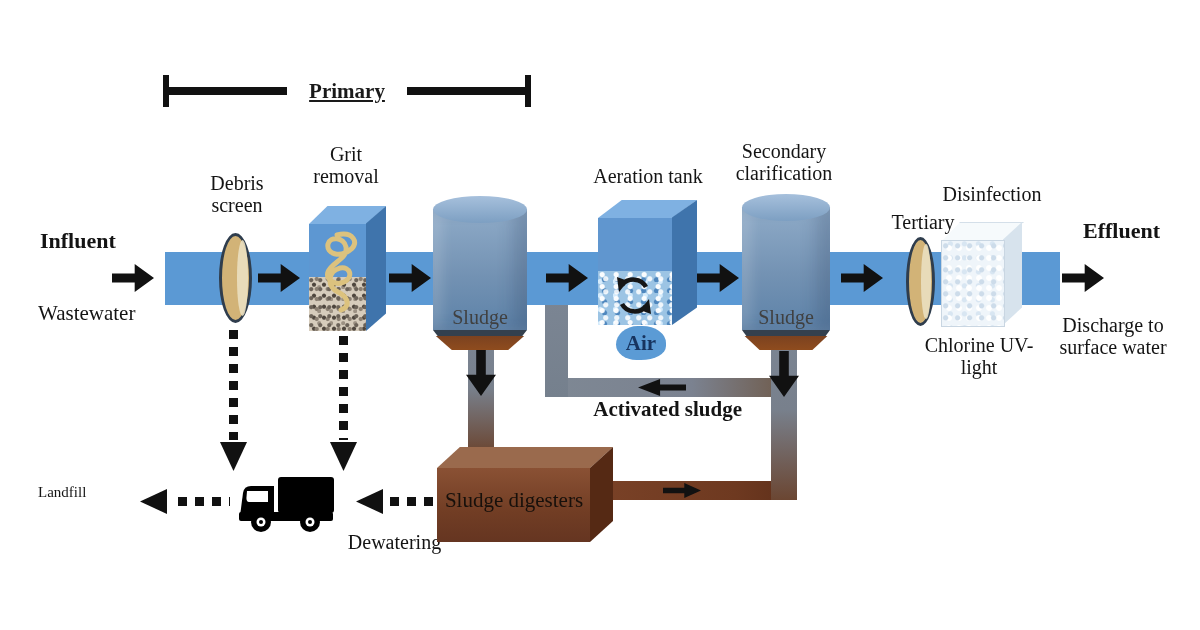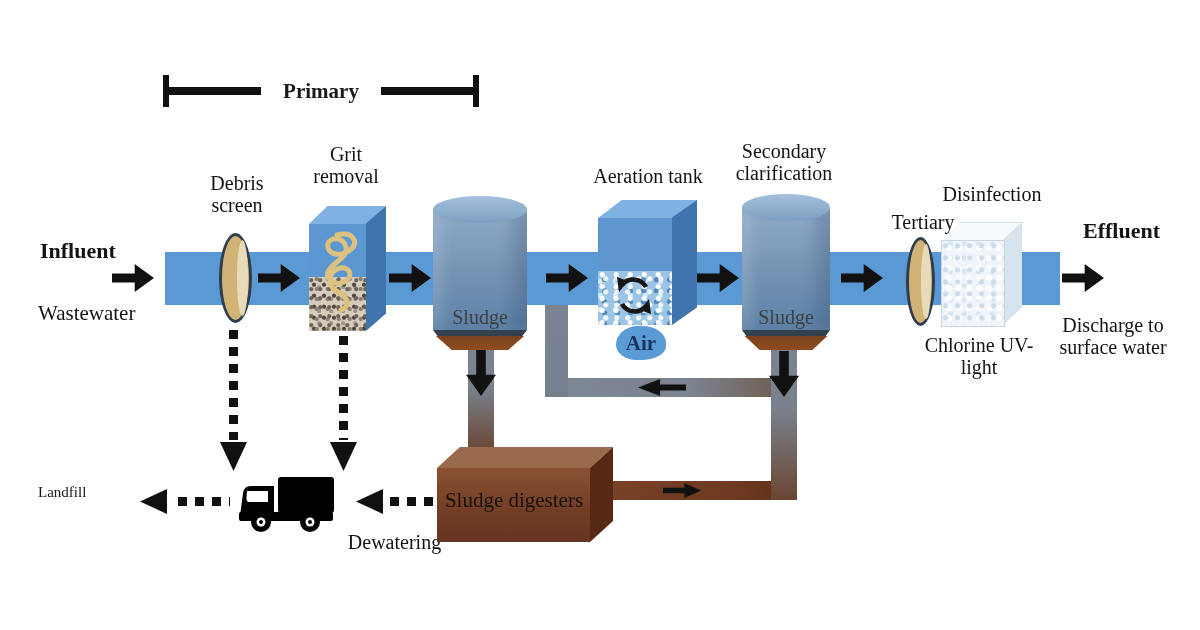--- a/index.html
+++ b/index.html
@@ -85,37 +85,37 @@
   .cube-side{position:absolute;background:#d7e3ed;clip-path:polygon(0 17%,100% 0,100% 83%,0 100%);}
 
   .air-blob{position:absolute;background:#5b9bd5;border-radius:48% 52% 55% 45%/60% 55% 45% 50%;
     display:flex;align-items:center;justify-content:center;font-weight:bold;font-size:21px;color:#17345f;}
 </style>
 </head>
 <body>
 
 <div id="stage">
 
-  <div class="bracket" style="left:163px;width:316px;">
+  <div class="bracket" style="left:163px;width:368px;text-decoration:underline;">
     <div class="tick"></div>
     <div class="bline"></div>
     <div class="blabel">Primary</div>
     <div class="bline"></div>
     <div class="tick"></div>
   </div>
 
   <div class="abs pipe-v" style="left:468px;top:336px;width:26px;height:116px;z-index:1;"></div>
   <div class="abs pipe-v" style="left:771px;top:336px;width:26px;height:164px;z-index:1;"></div>
   <div class="abs pipe-v" style="left:545px;top:300px;width:23px;height:97px;background:linear-gradient(180deg,#7b8593,#75808d);z-index:1;"></div>
   <div class="abs pipe-gray-h" style="left:545px;top:378px;width:245px;height:19px;z-index:0;"></div>
   <div class="abs pipe-brown-h" style="left:593px;top:481px;width:204px;height:19px;z-index:0;"></div>
 
   <div class="abs pipe-main" style="left:165px;top:252px;width:895px;height:53px;z-index:2;"></div>
 
-  <div class="lbl bold nowrap" style="left:40px;top:239px;font-size:22px;text-align:left;">Influent</div>
+  <div class="lbl bold nowrap" style="left:40px;top:229px;font-size:22px;text-align:left;">Influent</div>
   <div class="fa-right" style="left:112px;top:264px;z-index:6;"></div>
   <div class="lbl nowrap" style="left:38px;top:302px;font-size:21px;text-align:left;">Wastewater</div>
 
   <div class="lbl" style="left:187px;top:172px;width:100px;">Debris screen</div>
   <div class="disc" style="left:219px;top:233px;width:27px;height:84px;z-index:3;"></div>
   <div class="vdash" style="left:229px;top:330px;height:110px;"></div>
   <div class="head-down" style="left:220px;top:442px;"></div>
   <div class="fa-right" style="left:258px;top:264px;z-index:6;"></div>
 
   <div class="lbl" style="left:296px;top:143px;width:100px;">Grit removal</div>
@@ -157,20 +157,21 @@
   <div class="lbl" style="left:714px;top:140px;width:140px;">Secondary clarification</div>
   <div class="cyl-body" style="left:742px;top:207px;width:88px;height:123px;z-index:3;"></div>
   <div class="cyl-top" style="left:742px;top:194px;width:88px;height:27px;z-index:3;"></div>
   <div class="cyl-rim" style="left:742px;top:330px;width:88px;height:6px;z-index:3;"></div>
   <div class="funnel" style="left:742px;top:336px;width:88px;height:14px;z-index:3;"></div>
   <div class="sludge-lbl" style="left:742px;top:306px;width:88px;z-index:5;">Sludge</div>
   <div class="fa-down" style="left:769px;top:351px;z-index:6;"></div>
   <div class="fa-right" style="left:841px;top:264px;z-index:6;"></div>
 
   <div class="sm-left" style="left:638px;top:379px;z-index:6;"></div>
+  <div class="lbl bold nowrap" style="left:582px;top:398px;width:160px;font-size:21px;">Activated sludge</div>
 
   <div class="dig-top" style="left:437px;top:447px;width:176px;height:21px;z-index:3;"></div>
   <div class="dig-side" style="left:590px;top:447px;width:23px;height:95px;z-index:3;"></div>
   <div class="dig-front" style="left:437px;top:468px;width:153px;height:74px;z-index:3;"></div>
   <div class="lbl nowrap" style="left:440px;top:489px;width:148px;font-size:21px;color:#17100b;z-index:5;">Sludge digesters</div>
   <div class="sm-right" style="left:663px;top:483px;z-index:6;"></div>
 
   <div class="hdash" style="left:390px;top:497px;width:44px;"></div>
   <div class="head-left" style="left:356px;top:489px;"></div>
   <div class="lbl nowrap" style="left:342px;top:531px;width:105px;">Dewatering</div>

